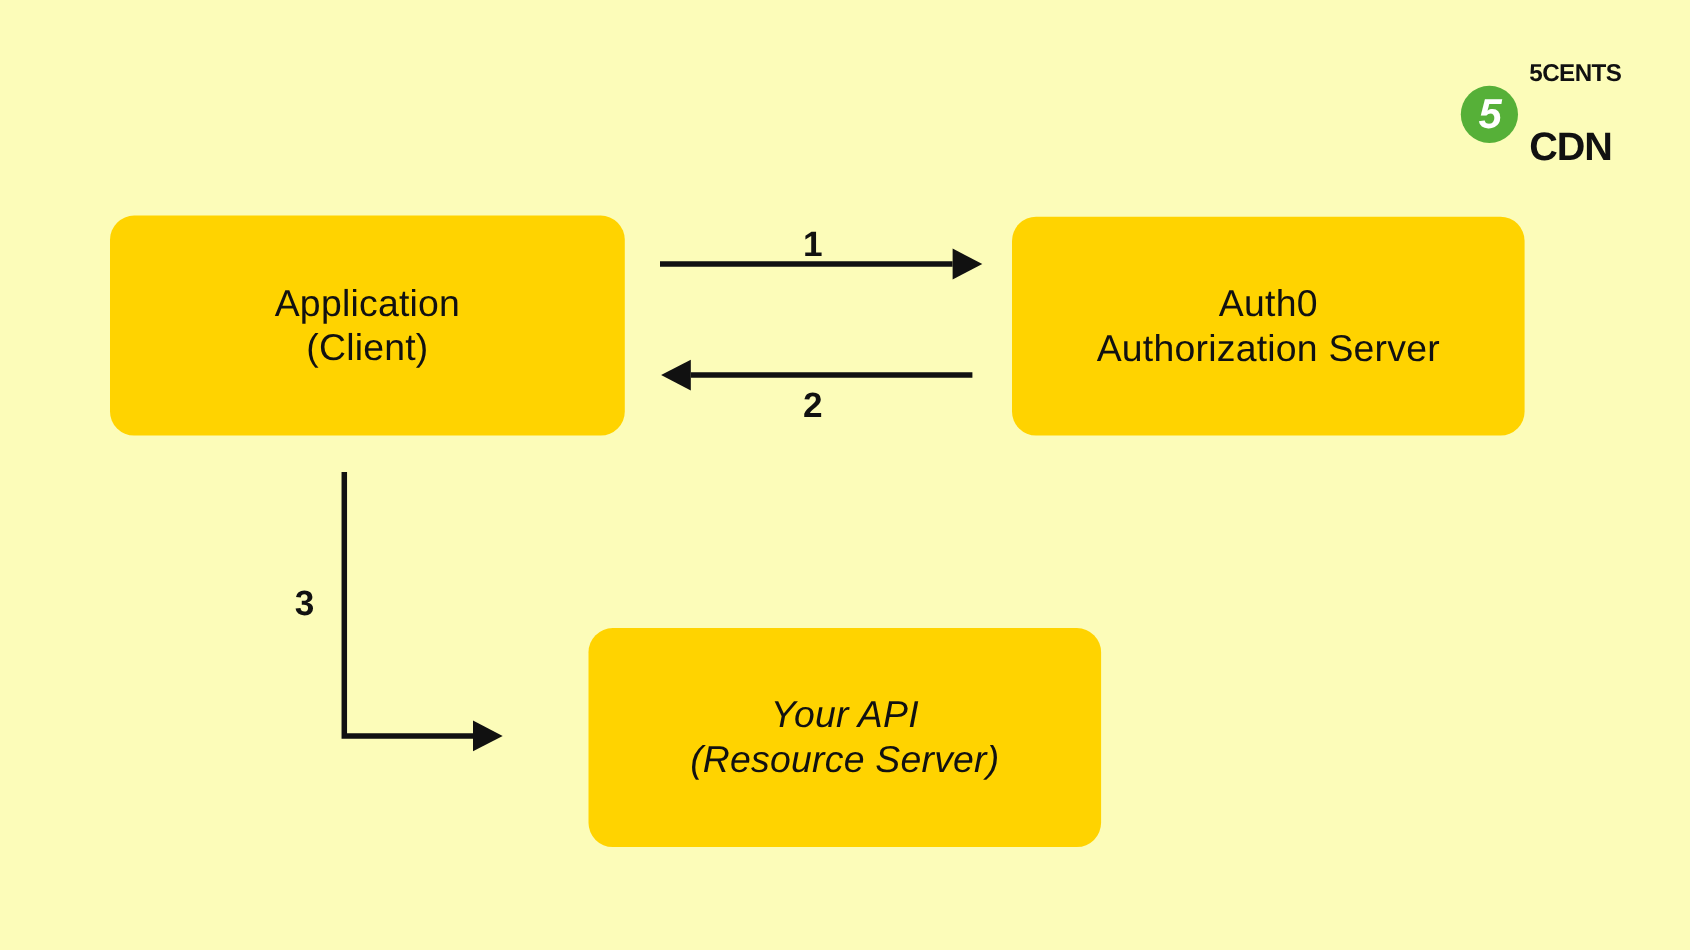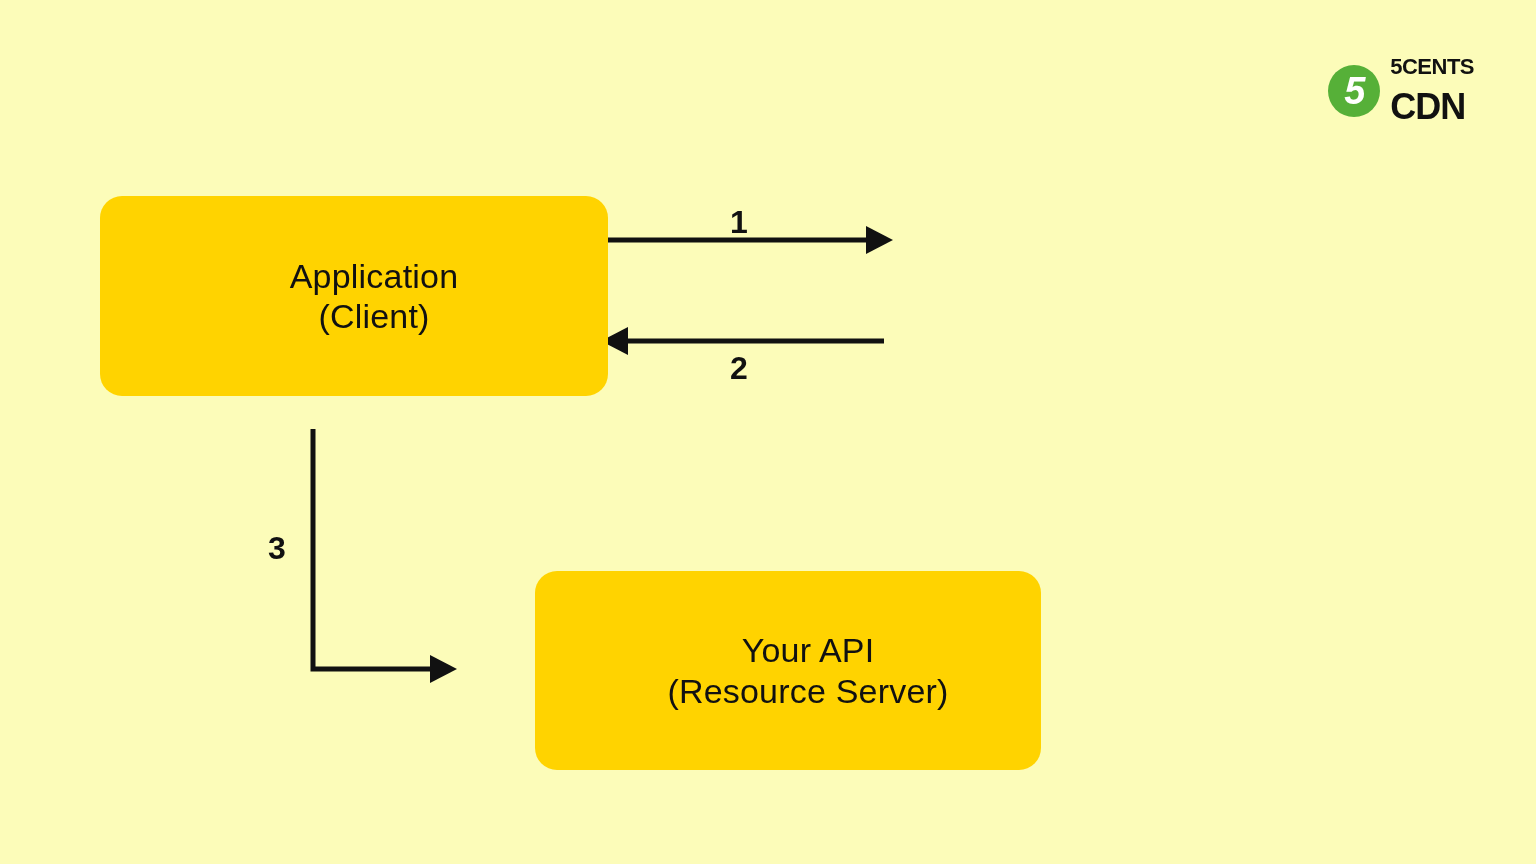--- a/index.html
+++ b/index.html
@@ -45,20 +45,21 @@
     font-weight: 700;
     font-style: italic;
     line-height: 1;
     letter-spacing: -1px;
   }
   .logo-words {
     display: flex;
     flex-direction: column;
     align-items: flex-start;
     line-height: 1;
+    gap: 26px;
   }
   .logo-top {
     font-size: 22px;
     font-weight: 700;
     color: #111111;
     letter-spacing: -0.5px;
   }
   .logo-bottom {
     font-size: 36px;
     font-weight: 700;
@@ -73,21 +74,20 @@
     background: #FFD300;
     border-radius: 22px;
     display: flex;
     align-items: center;
     justify-content: center;
     text-align: center;
     color: #111111;
     font-size: 34px;
     line-height: 1.18;
     letter-spacing: 0.2px;
-    padding-left: 40px;
   }
   .node-label {
     white-space: pre-line;
     padding: 0 16px;
   }
 
   #node-application {
     left: 100px;
     top: 196px;
     width: 468px;
@@ -97,20 +97,21 @@
     left: 920px;
     top: 197px;
     width: 466px;
     height: 199px;
   }
   #node-your-api {
     left: 535px;
     top: 571px;
     width: 466px;
     height: 199px;
+    font-style: italic;
   }
 
   
   #arrow-layer {
     position: absolute;
     left: 0;
     top: 0;
     width: 1536px;
     height: 864px;
   }
@@ -162,19 +163,23 @@
 
   <span class="step-number" id="step-1">1</span>
   <span class="step-number" id="step-2">2</span>
   <span class="step-number" id="step-3">3</span>
 
   <div class="node" id="node-application">
     <span class="node-label">Application
 (Client)</span>
   </div>
 
+  <div class="node" id="node-auth-server">
+    <span class="node-label">Auth0
+Authorization Server</span>
+  </div>
 
   <div class="node" id="node-your-api">
     <span class="node-label">Your API
 (Resource Server)</span>
   </div>
 
 </div>
 
 </body></html>

